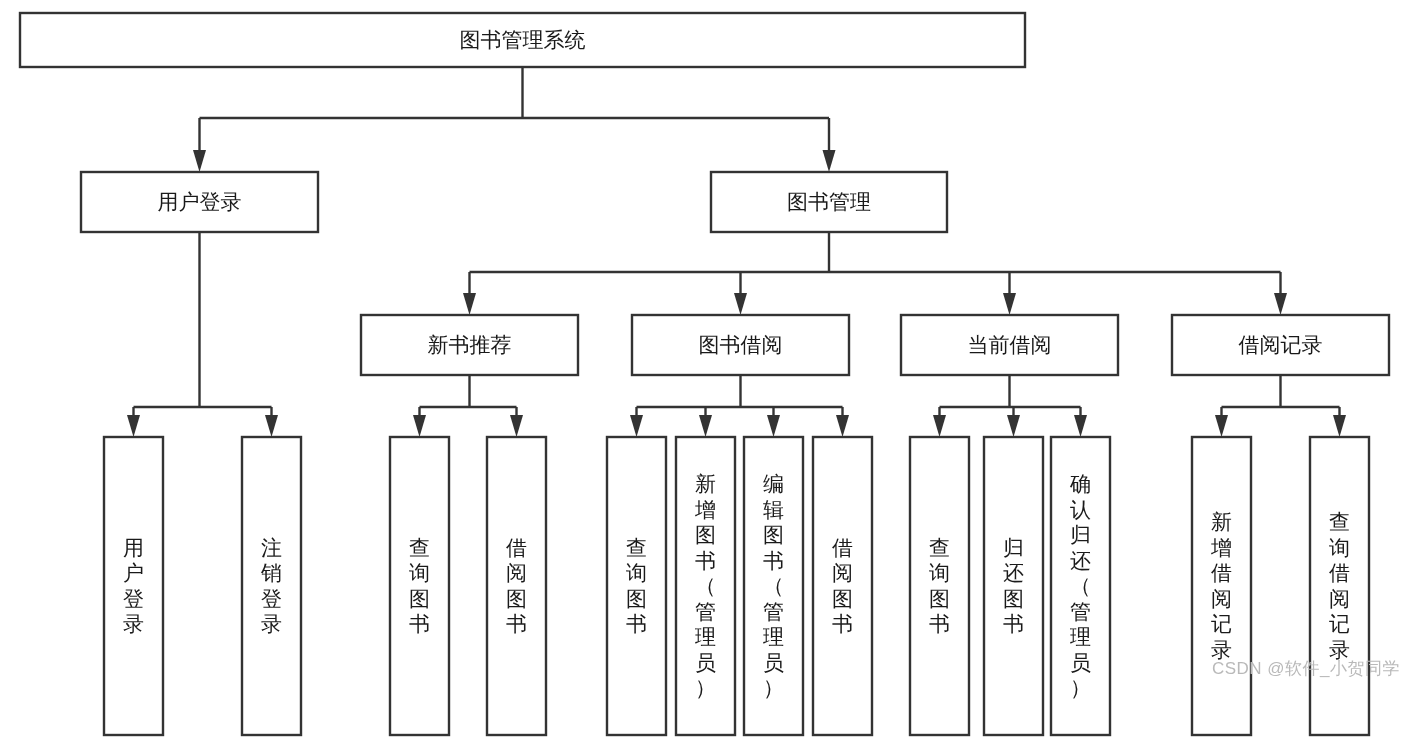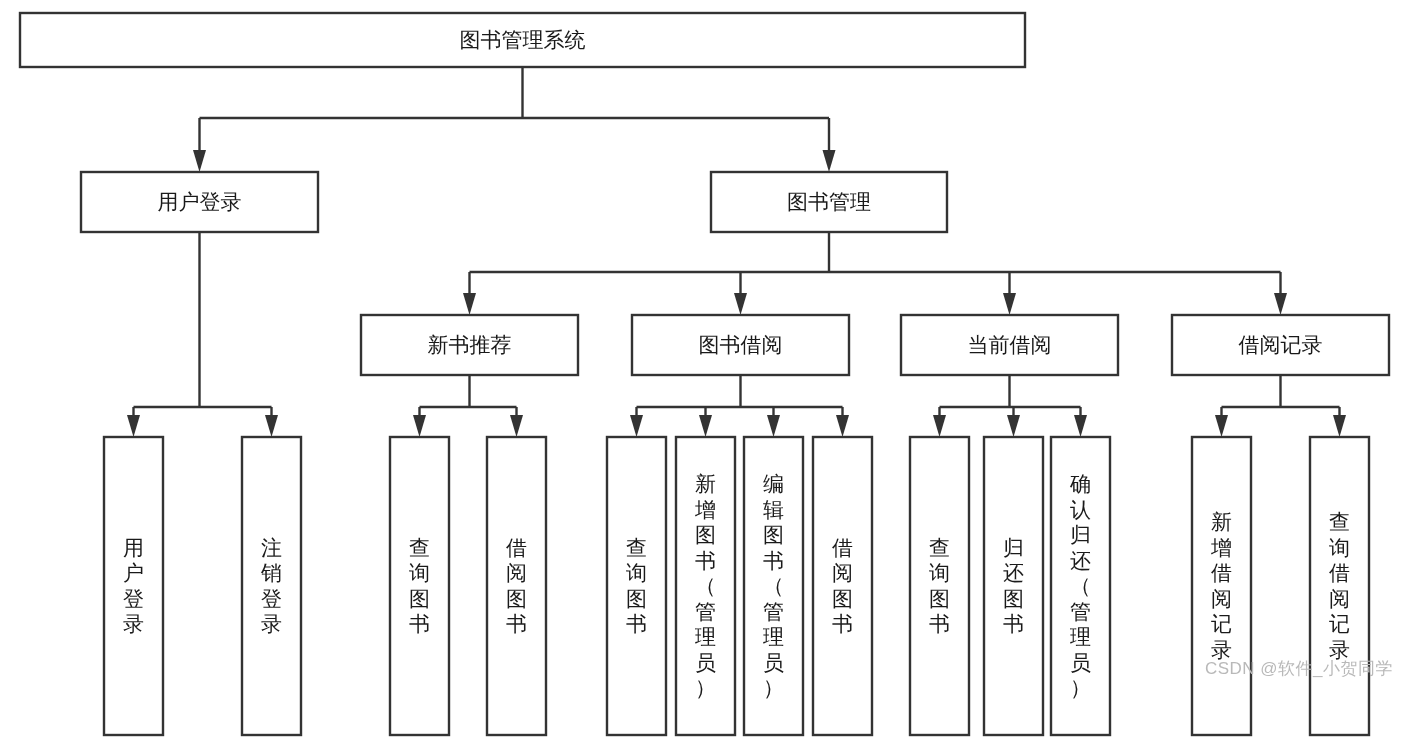--- a/index.html
+++ b/index.html
@@ -51,21 +51,21 @@
     dominant-baseline: middle;
   }
   .node-label-v {
     font-family: "Liberation Sans", "DejaVu Sans", sans-serif;
     font-size: 21px;
     fill: #1a1a1a;
     text-anchor: middle;
   }
   .watermark {
     position: absolute;
-    right: 12px;
+    right: 5px;
     bottom: 6px;
     font-family: "Liberation Sans", "DejaVu Sans", sans-serif;
     font-size: 17px;
     color: #b9b9b9;
     letter-spacing: 0.5px;
     white-space: nowrap;
     user-select: none;
   }
 </style>
 </head>

